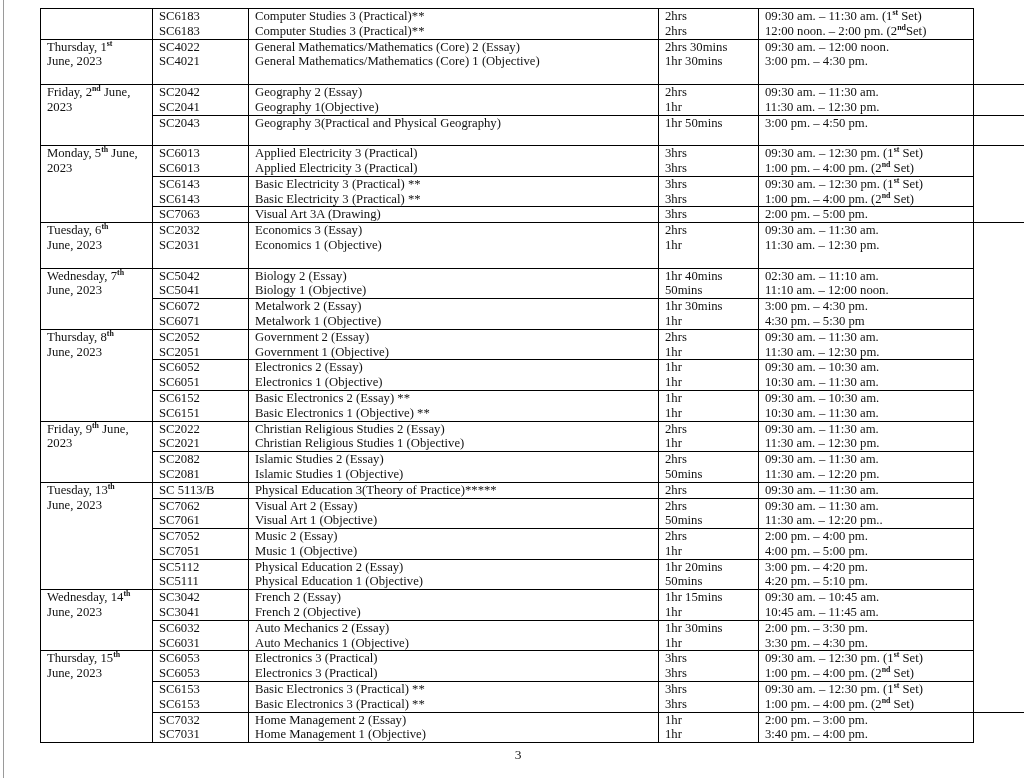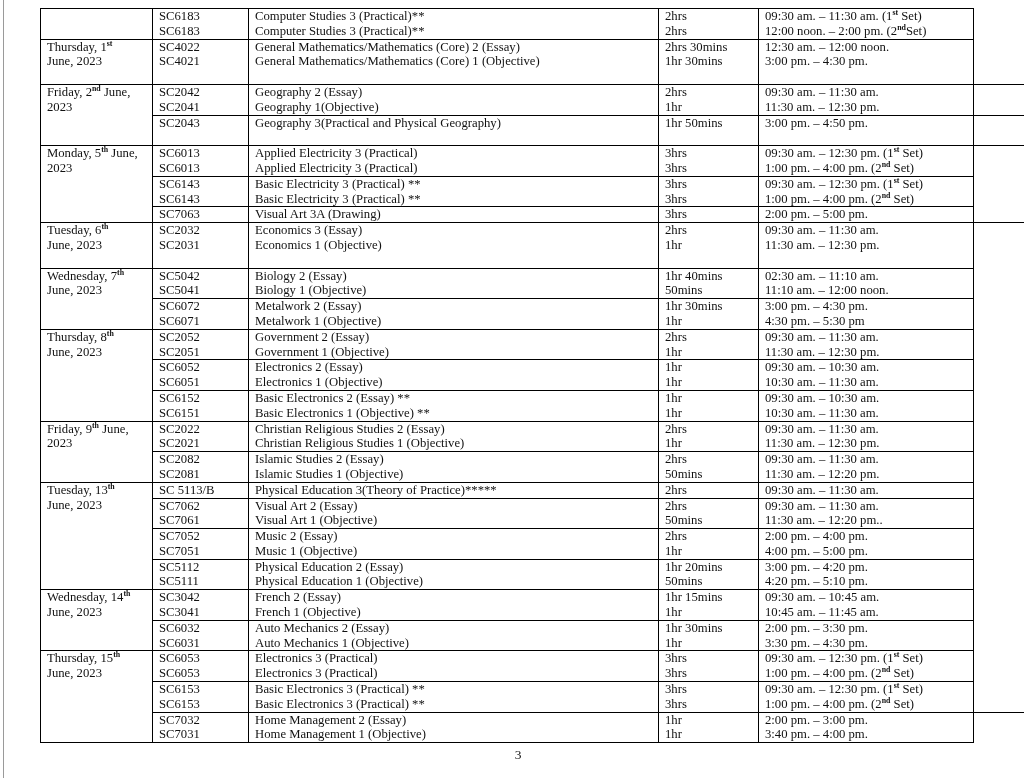--- a/index.html
+++ b/index.html
@@ -92,21 +92,21 @@
         </td>
         <td>
           <div class="ln">General Mathematics/Mathematics (Core) 2 (Essay)</div>
           <div class="ln">General Mathematics/Mathematics (Core) 1 (Objective)</div>
         </td>
         <td>
           <div class="ln">2hrs 30mins</div>
           <div class="ln">1hr 30mins</div>
         </td>
         <td>
-          <div class="ln">12:30 am. – 12:00 noon.</div>
+          <div class="ln">09:30 am. – 12:00 noon.</div>
           <div class="ln">3:00 pm. – 4:30 pm.</div>
         </td>
       </tr>
       <tr>
         <td rowspan="2">
           <div class="ln">Friday, 2<sup>nd</sup> June,</div>
           <div class="ln">2023</div>
         </td>
         <td>
           <div class="ln">SC2042</div>
@@ -433,21 +433,21 @@
         <td rowspan="2">
           <div class="ln">Wednesday, 14<sup>th</sup></div>
           <div class="ln">June, 2023</div>
         </td>
         <td>
           <div class="ln">SC3042</div>
           <div class="ln">SC3041</div>
         </td>
         <td>
           <div class="ln">French 2 (Essay)</div>
-          <div class="ln">French 1 (Objective)</div>
+          <div class="ln">French 2 (Objective)</div>
         </td>
         <td>
           <div class="ln">1hr 15mins</div>
           <div class="ln">1hr</div>
         </td>
         <td>
           <div class="ln">09:30 am. – 10:45 am.</div>
           <div class="ln">10:45 am. – 11:45 am.</div>
         </td>
       </tr>

